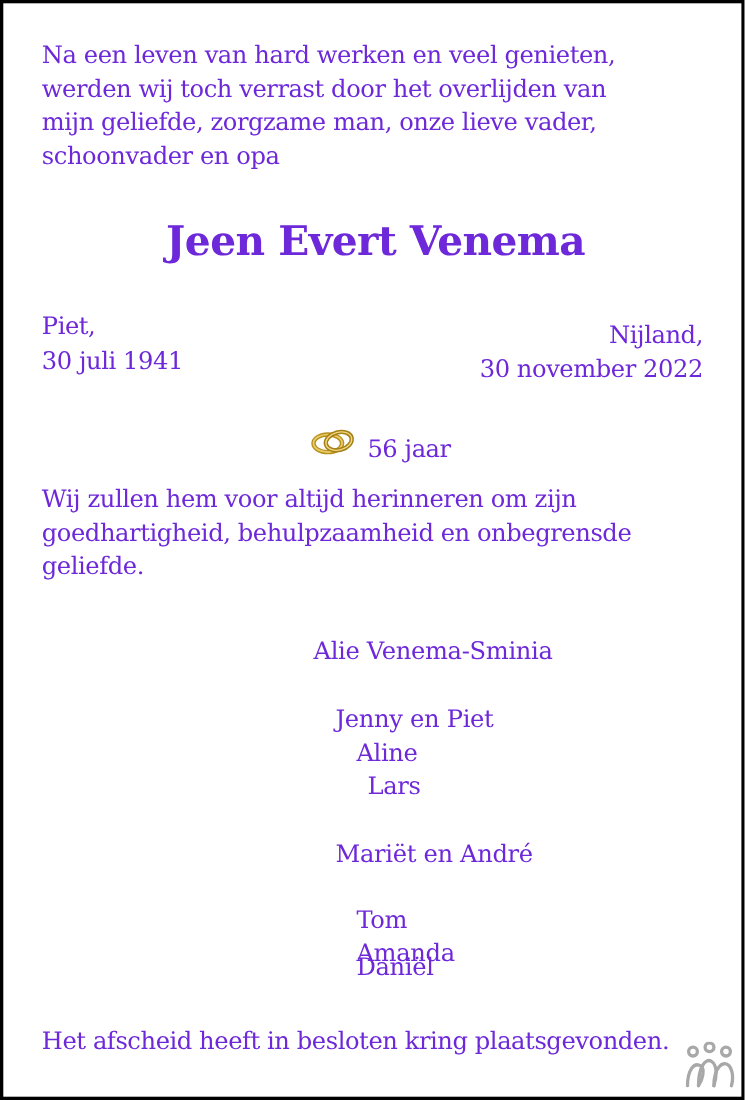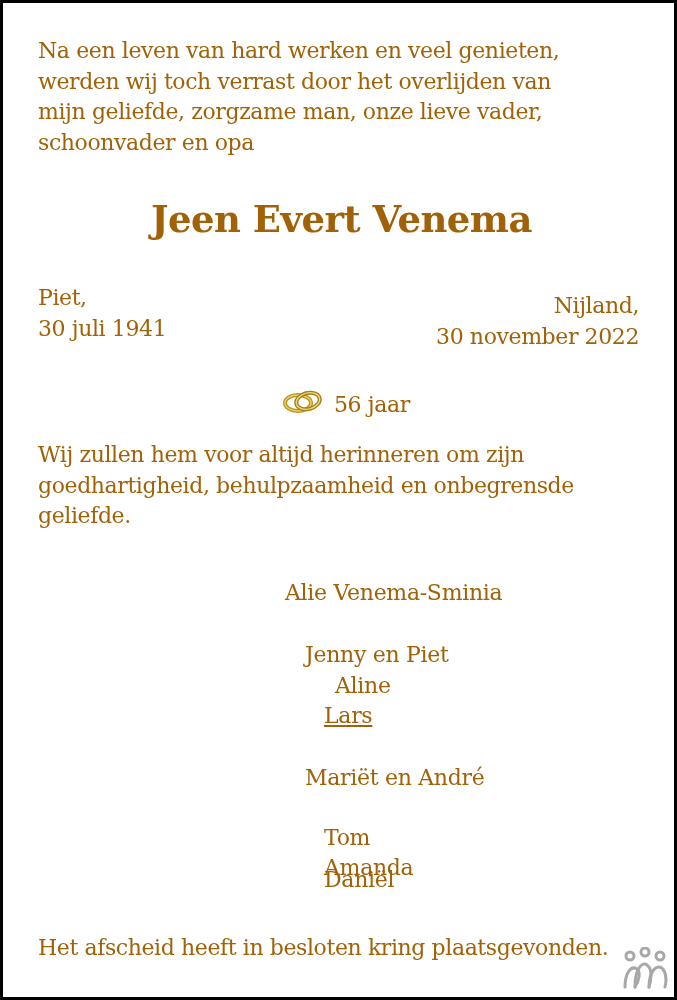--- a/index.html
+++ b/index.html
@@ -1,31 +1,31 @@
 <!DOCTYPE html>
 <html><head>
 <meta charset="utf-8">
 <style>
   html, body { margin: 0; padding: 0; background: #ffffff; }
   body { width: 677px; height: 1000px; position: relative; overflow: hidden; }
   .frame {
     position: absolute; left: 0; top: 0; width: 677px; height: 1000px;
     box-sizing: border-box; border: 3px solid #000; background: #fff;
   }
-  .serif { font-family: "DejaVu Serif", "Liberation Serif", serif; color: #a16207; }
+  .serif { font-family: "DejaVu Serif", "Liberation Serif", serif; color: #6d28d9; }
   .txt { position: absolute; font-size: 22px; line-height: 30.5px; letter-spacing: -0.4px; white-space: nowrap; }
   .intro { left: 35px; top: 33px; }
   .intro div, .closing div { height: 30.5px; }
   .name {
     position: absolute; left: 0; width: 677px; top: 194px; text-align: center;
     font-size: 37px; font-weight: bold; letter-spacing: -0.5px;
   }
   .left-place { left: 35px; top: 280px; }
   .right-place { right: 35px; top: 288px; text-align: right; }
-  .anniv { position: absolute; left: 279px; top: 385px; display: flex; align-items: center; }
+  .anniv { position: absolute; left: 279px; top: 385px; display: flex; align-items: flex-end; }
   .anniv .label { font-size: 22px; margin-left: 10px; letter-spacing: -0.4px; }
   .closing { left: 35px; top: 437px; }
   .sig { position: absolute; font-size: 22px; letter-spacing: -0.3px; white-space: nowrap; }
   .footer { left: 35px; top: 930px; }
   .logo { position: absolute; left: 618px; top: 944px; }
 </style>
 </head>
 <body>
 
 <div class="frame">
@@ -63,22 +63,22 @@
 
   <div class="txt serif closing">
     <div>Wij zullen hem voor altijd herinneren om zijn</div>
     <div>goedhartigheid, behulpzaamheid en onbegrensde</div>
     <div>geliefde.</div>
   </div>
 
   <div class="sig serif" style="left:282px; top:577px;">Alie Venema-Sminia</div>
 
   <div class="sig serif" style="left:302px; top:639px;">Jenny en Piet</div>
-  <div class="sig serif" style="left:332px; top:670px;">Aline</div>
-  <div class="sig serif" style="left:321px; top:700px;text-decoration:underline;">Lars</div>
+  <div class="sig serif" style="left:321px; top:670px;">Aline</div>
+  <div class="sig serif" style="left:331px; top:700px;">Lars</div>
 
   <div class="sig serif" style="left:302px; top:762px;">Mariët en André</div>
   <div class="sig serif" style="left:321px; top:833px;margin-top:31px;">Daniël</div>
   <div class="sig serif" style="left:321px; top:822px;">Tom</div>
   <div class="sig serif" style="left:321px; top:852px;">Amanda</div>
 
   <div class="txt serif footer">Het afscheid heeft in besloten kring plaatsgevonden.</div>
 
   <span class="logo">
     <svg width="48" height="44" viewBox="0 0 48 44" fill="none" stroke="#a8a8a8" stroke-width="3" stroke-linecap="round">

